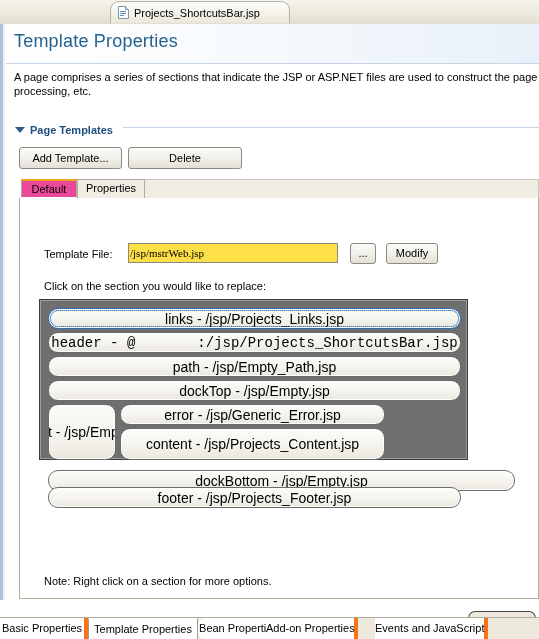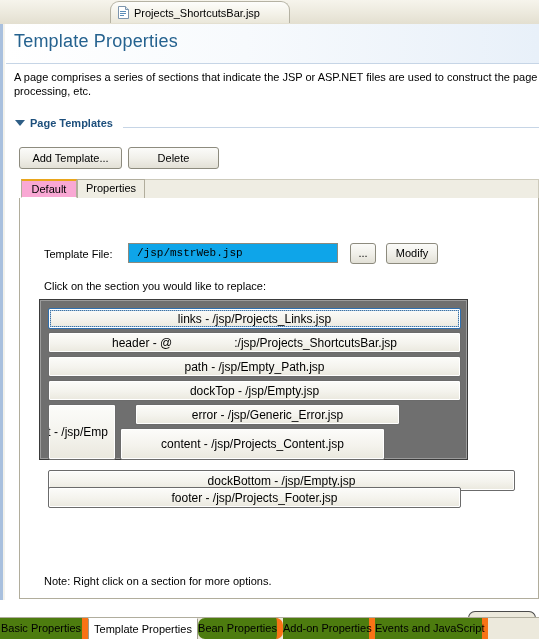--- a/index.html
+++ b/index.html
@@ -117,21 +117,21 @@
     font-size: 11px;
     line-height: 14px;
     color: #000;
     white-space: nowrap;
   }
   #intro .l2 { display:block; }
 
   
   #section-head {
     position: absolute;
-    left: 12px; top: 93px;
+    left: 12px; top: 100px;
     display: flex;
     align-items: center;
     gap: 5px;
   }
   .twisty {
     width: 0; height: 0;
     border-left: 5px solid transparent;
     border-right: 5px solid transparent;
     border-top: 6px solid #2e5e86;
   }
@@ -163,21 +163,21 @@
   }
   #btn-add {
     position: absolute;
     left: 16px; top: 123px;
     width: 103px; height: 22px;
     line-height: 20px;
   }
   #btn-delete {
     position: absolute;
     left: 125px; top: 123px;
-    width: 91px; height: 22px;
+    width: 114px; height: 22px;
     line-height: 20px;
   }
 
   
   #folder {
     position: absolute;
     left: 16px; top: 155px;
     width: 520px; height: 420px;
   }
   #folder-tabs {
@@ -193,21 +193,21 @@
     height: 19px;
     box-sizing: border-box;
     font-size: 11px;
     line-height: 17px;
     text-align: center;
     white-space: nowrap;
   }
   .ftab.sel {
     left: 2px;
     width: 56px;
-    background: #f9a8d4;
+    background: #ec4899;
     border: 1px solid #b1ad9c;
     border-bottom: 1px solid #ffffff;
     border-top: 2px solid #e9a61c;
     line-height: 16px;
     z-index: 3;
   }
   .ftab.unsel {
     left: 58px;
     width: 68px;
     background: linear-gradient(to bottom, #f4f2e9 0%, #ecead f 100%);
@@ -243,24 +243,24 @@
     left: 24px; top: 50px;
     font-size: 11px;
     white-space: nowrap;
   }
   #input-template-file {
     position: absolute;
     left: 108px; top: 45px;
     width: 210px; height: 20px;
     box-sizing: border-box;
     border: 1px solid #8c8a7e;
-    background: #0ea5e9;
-    font-family: Liberation Mono, monospace;
-    font-size: 11px;
-    padding: 0 8px;
+    background: #fde047;
+    font-family: Liberation Serif, serif;
+    font-size: 11px;
+    padding: 0 1px;
     color: #000;
     outline: none;
   }
   #btn-browse {
     position: absolute;
     left: 330px; top: 45px;
     width: 26px; height: 21px;
     line-height: 19px;
   }
   #btn-modify {
@@ -285,43 +285,43 @@
     box-sizing: border-box;
     background: #6f6f6f;
     border: 1px solid #3a3a3a;
     box-shadow: inset 0 0 0 1px #9c9c9c;
     padding: 5px;
   }
   .sect {
     box-sizing: border-box;
     background: linear-gradient(to bottom, #fcfcfa 0%, #f4f3ed 55%, #eae8de 100%);
     border: 1px solid #6b6b6b;
-    border-radius: 2px;
-    font-size: 12px;
+    border-radius: 10px;
+    font-size: 14px;
     color: #000;
     text-align: center;
     overflow: hidden;
     white-space: nowrap;
     display: flex;
     align-items: center;
     justify-content: center;
     box-shadow: inset 0 0 0 1px #ffffff;
   }
   .sect.focus {
     border: 1px solid #2f6fae;
     box-shadow: inset 0 0 0 1px #ffffff, inset 0 0 0 2px #9dc3e6;
     outline: 1px dotted #45729b;
     outline-offset: -3px;
   }
   #row-links   { position:absolute; left:8px;  top:8px;   width:413px; height:21px; }
-  #row-header  { position:absolute; left:8px;  top:32px;  width:413px; height:21px; }
+  #row-header  { position:absolute; left:8px;  top:32px;  width:413px; height:21px;font-family:Liberation Mono, monospace; }
   #row-path    { position:absolute; left:8px;  top:56px;  width:413px; height:21px; }
   #row-docktop { position:absolute; left:8px;  top:80px;  width:413px; height:21px; }
   #col-left    { position:absolute; left:8px;  top:104px; width:68px;  height:56px; }
-  #row-error   { position:absolute; left:95px; top:104px; width:265px; height:21px; }
+  #row-error   { position:absolute; left:80px; top:104px; width:265px; height:21px; }
   #row-content { position:absolute; left:80px; top:128px; width:265px; height:32px; }
   #col-right   { position:absolute; left:349px;top:104px; width:72px;  height:56px; }
   #row-dockbot { position:absolute; left:8px;  top:170px; width:467px; height:21px; }
   #row-footer  { position:absolute; left:8px;  top:187px; width:413px; height:21px; }
 
   
   .clip-left  { justify-content: flex-start; padding-left: 0; }
   .clip-left span  { margin-left: -5px; }
   .clip-right { justify-content: flex-start; }
   .clip-right span { margin-left: -1px; }
@@ -367,22 +367,22 @@
   }
   .btab {
     position: absolute;
     top: 0;
     height: 21px;
     box-sizing: border-box;
     font-size: 11px;
     line-height: 20px;
     text-align: center;
     white-space: nowrap;
-    background: #4d7c0f;
-    border-right: 6px solid #f97316;
+    background: #ffffff;
+    border-right: 4px solid #f97316;
     color: #000;
   }
   .btab.sel {
     background: #ffffff;
     border-left: 1px solid #9e9b8c;
     border-right: 1px solid #9e9b8c;
     border-top: 1px solid #ffffff;
   }
   #btab-0 { left: 0;   width: 88px; }
   #btab-tail {
@@ -500,18 +500,18 @@
       </div>
     </div>
   </div>
 
   <div id="float-btn"></div>
 
   <div id="bottom-tabs">
     <div class="btab" id="btab-0" style="left:0px;width:88px;">Basic Properties</div>
     <div class="btab sel" style="left:88px;width:110px;">Template Properties</div>
     <div class="btab" style="left:198px;width:85px;border-radius:7px;">Bean Properties</div>
-    <div class="btab" style="left:283px;width:92px;">Add-on Properties</div>
+    <div class="btab" style="left:266px;width:92px;">Add-on Properties</div>
     <div class="btab" style="left:375px;width:113px;">Events and JavaScript</div>
     <div id="btab-tail" style="left:488px;width:51px;"></div>
   </div>
 
 </div>
 
 </body></html>

